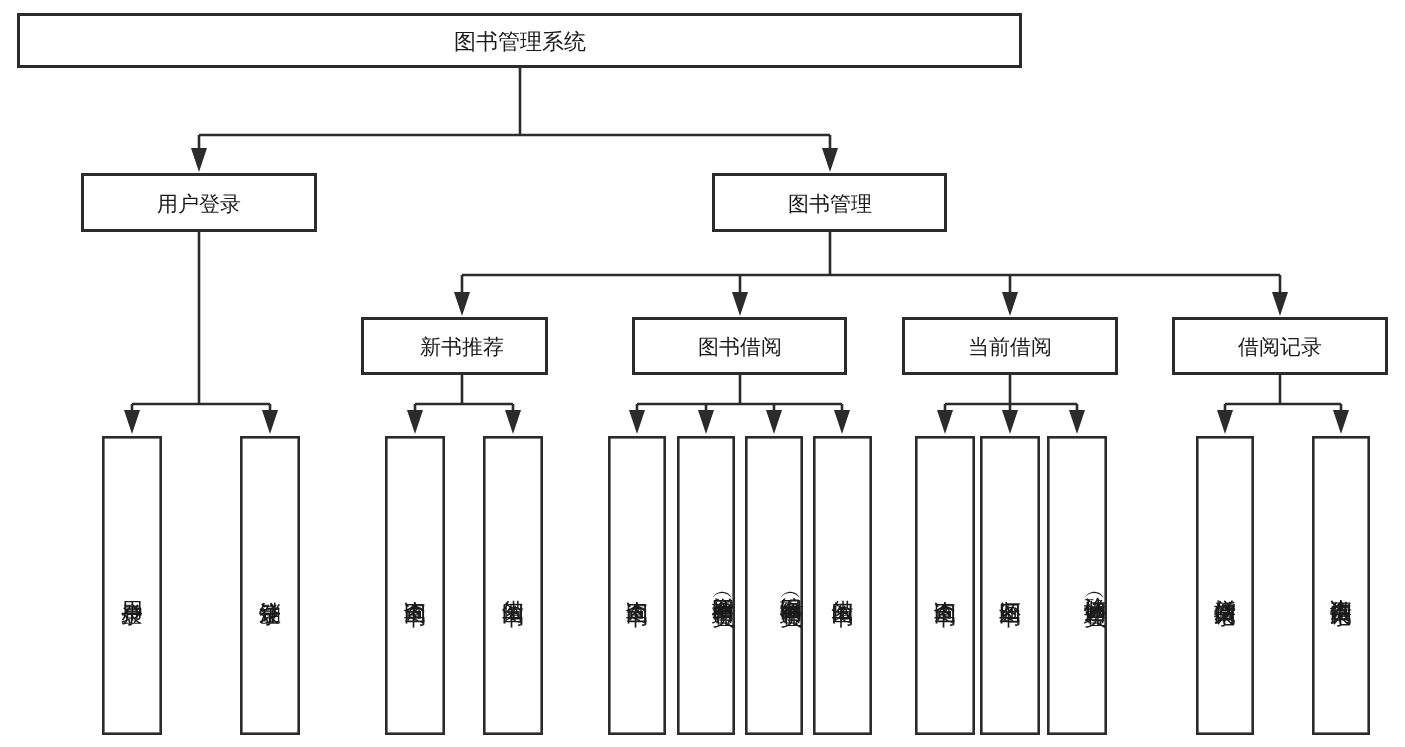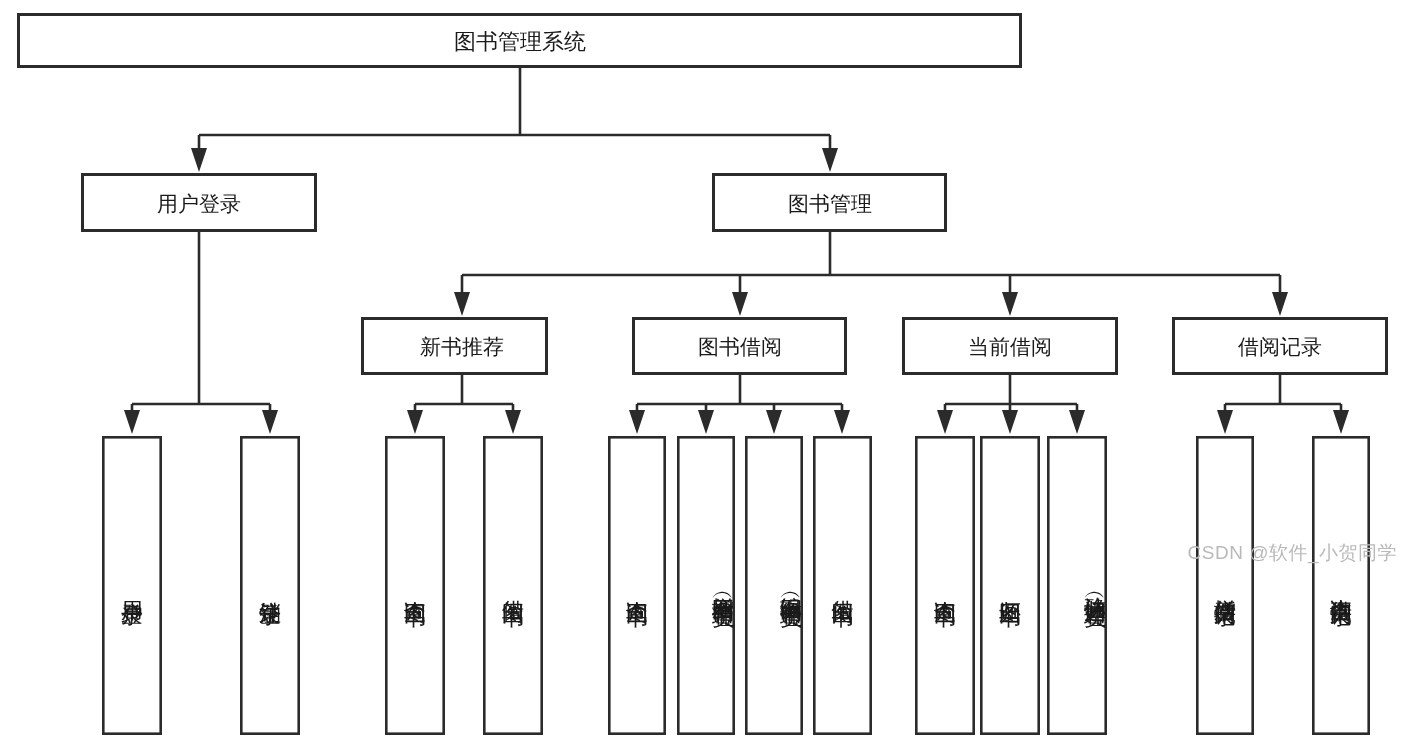--- a/index.html
+++ b/index.html
@@ -246,15 +246,14 @@
   <div class="vertical-leaf-label" style="left:608px; top:436px; width:58px; height:299px;">查询图书</div>
   <div class="vertical-leaf-label" style="left:677px; top:436px; width:58px; height:299px; align-items:flex-start;">新增图书（管理员）</div>
   <div class="vertical-leaf-label" style="left:745px; top:436px; width:58px; height:299px; align-items:flex-start;">编辑图书（管理员）</div>
   <div class="vertical-leaf-label" style="left:813px; top:436px; width:59px; height:299px;">借阅图书</div>
   <div class="vertical-leaf-label" style="left:915px; top:436px; width:60px; height:299px;">查询图书</div>
   <div class="vertical-leaf-label" style="left:980px; top:436px; width:60px; height:299px;">归还图书</div>
   <div class="vertical-leaf-label" style="left:1047px; top:436px; width:60px; height:299px; align-items:flex-start;">确认归还（管理员）</div>
   <div class="vertical-leaf-label" style="left:1196px; top:436px; width:58px; height:299px;">新增借阅记录</div>
   <div class="vertical-leaf-label" style="left:1312px; top:436px; width:58px; height:299px;">查询借阅记录</div>
 
-  <div class="watermark">CSDN @软件_小贺同学</div>
 
 </div>
 
 </body></html>

